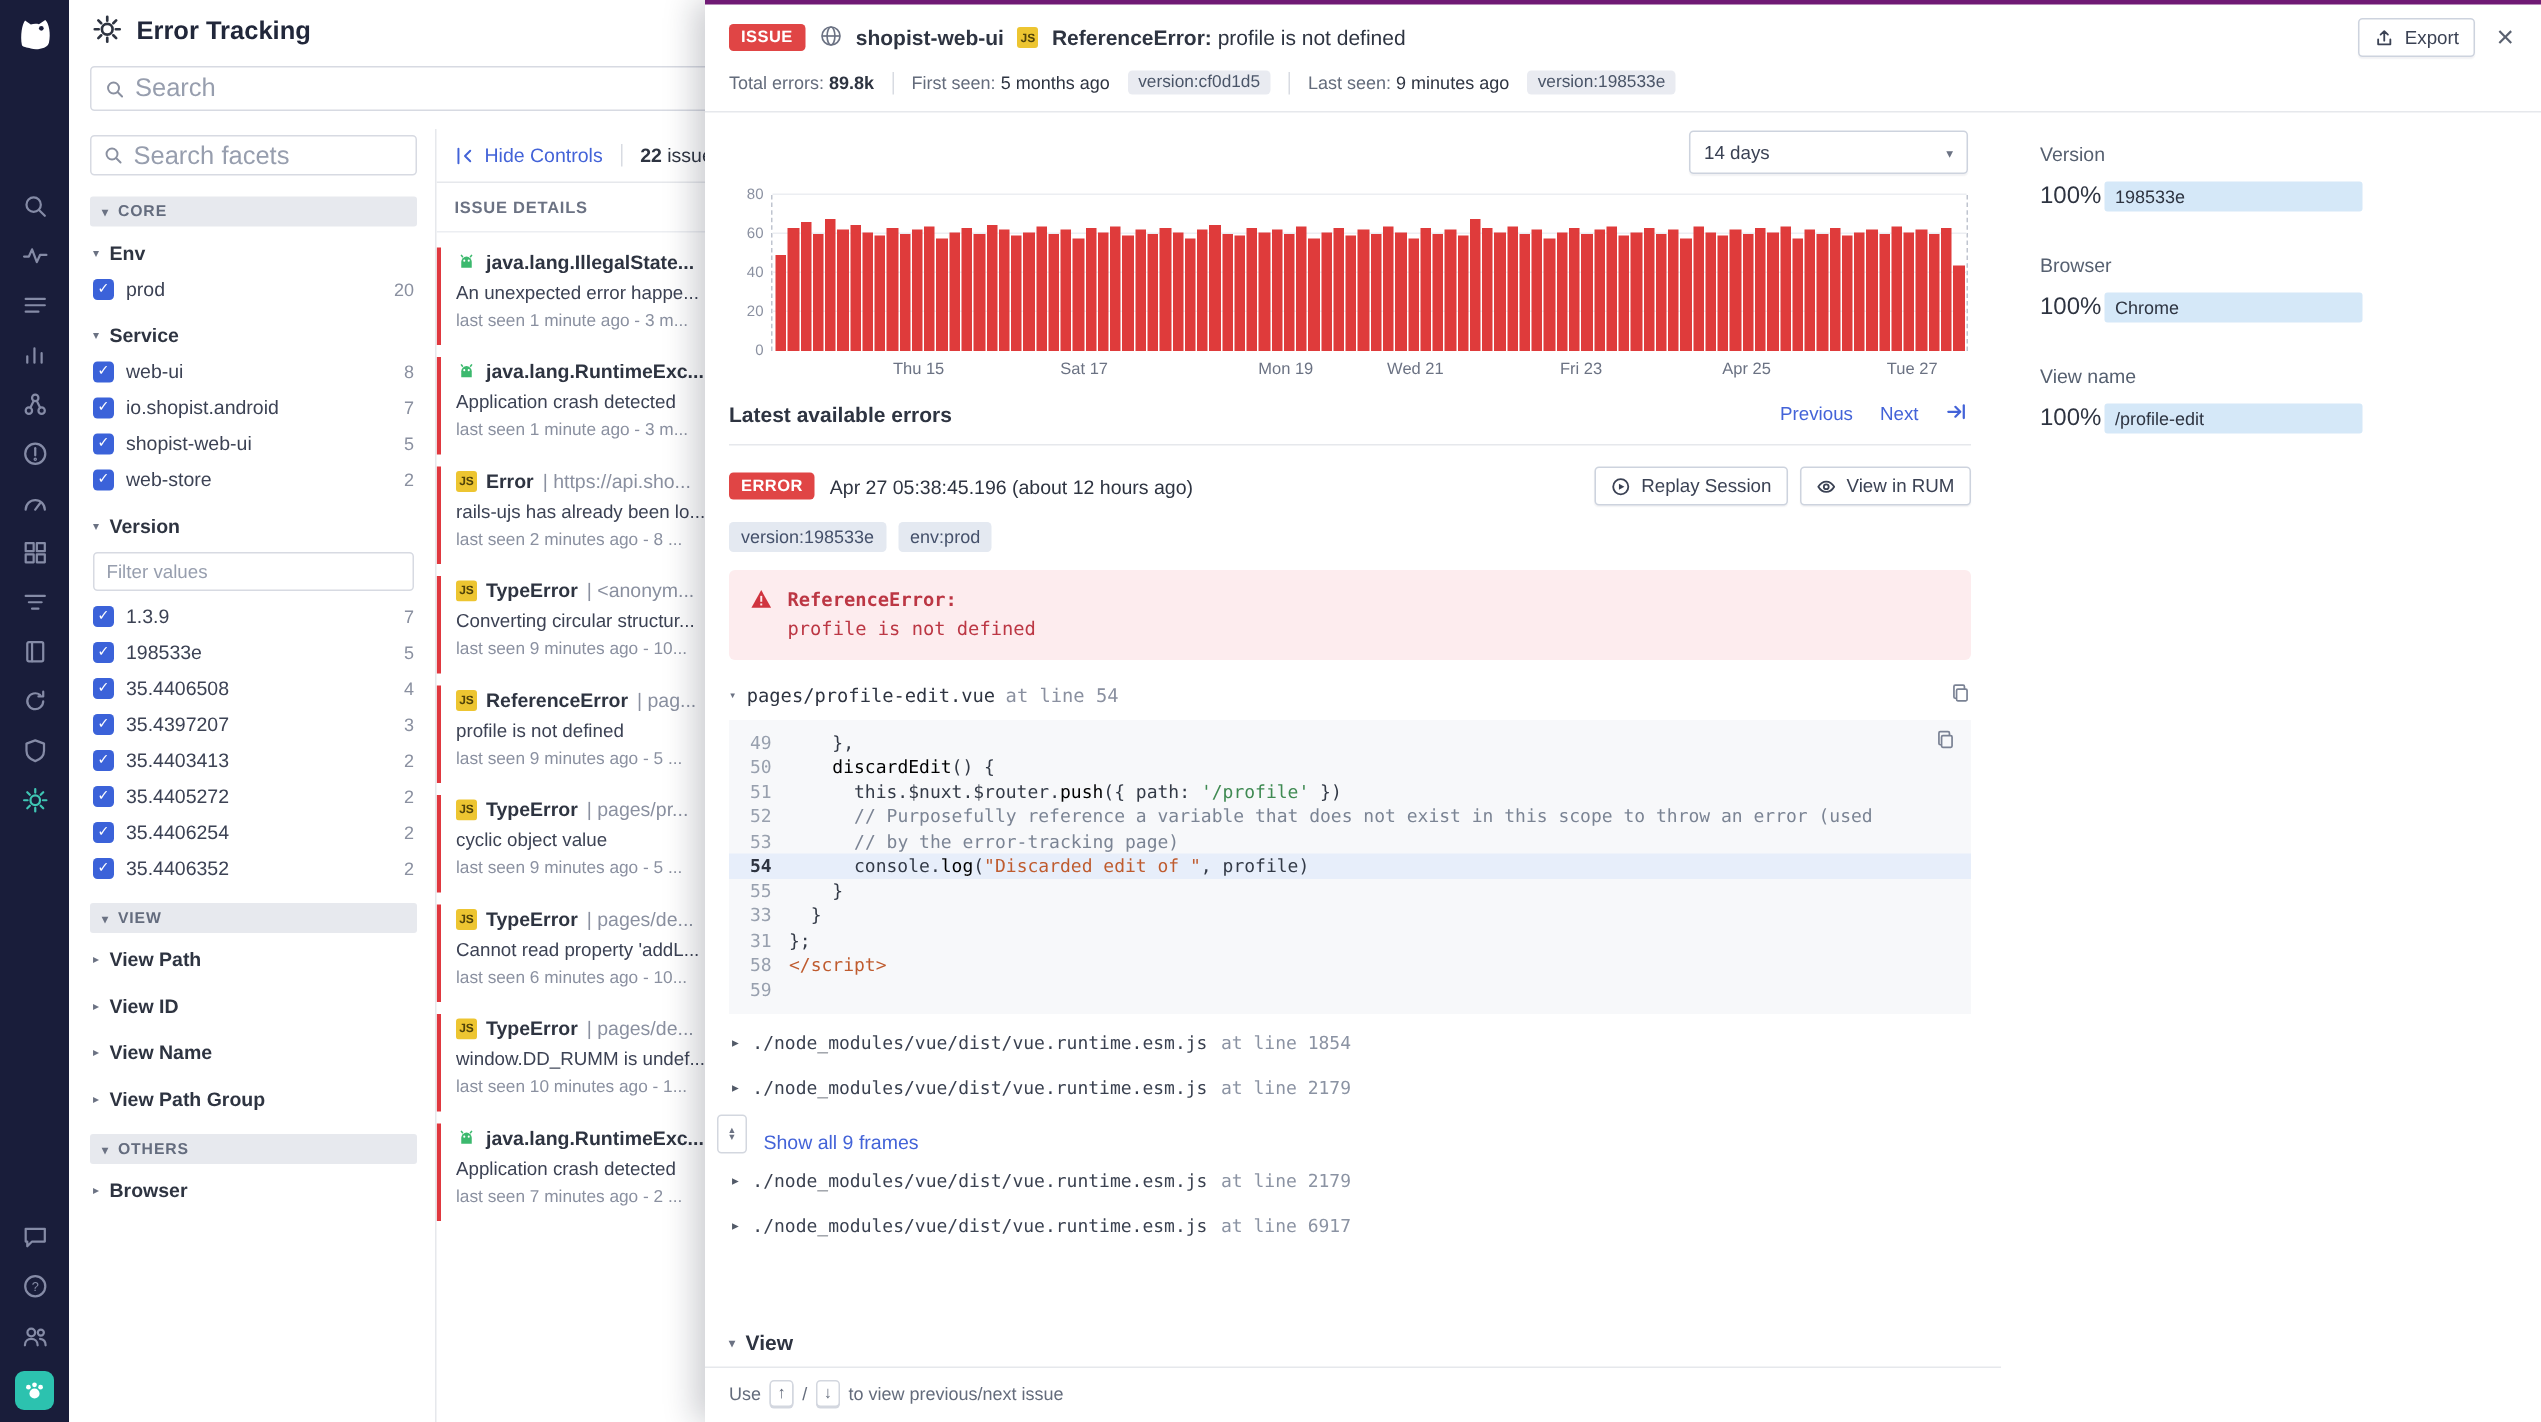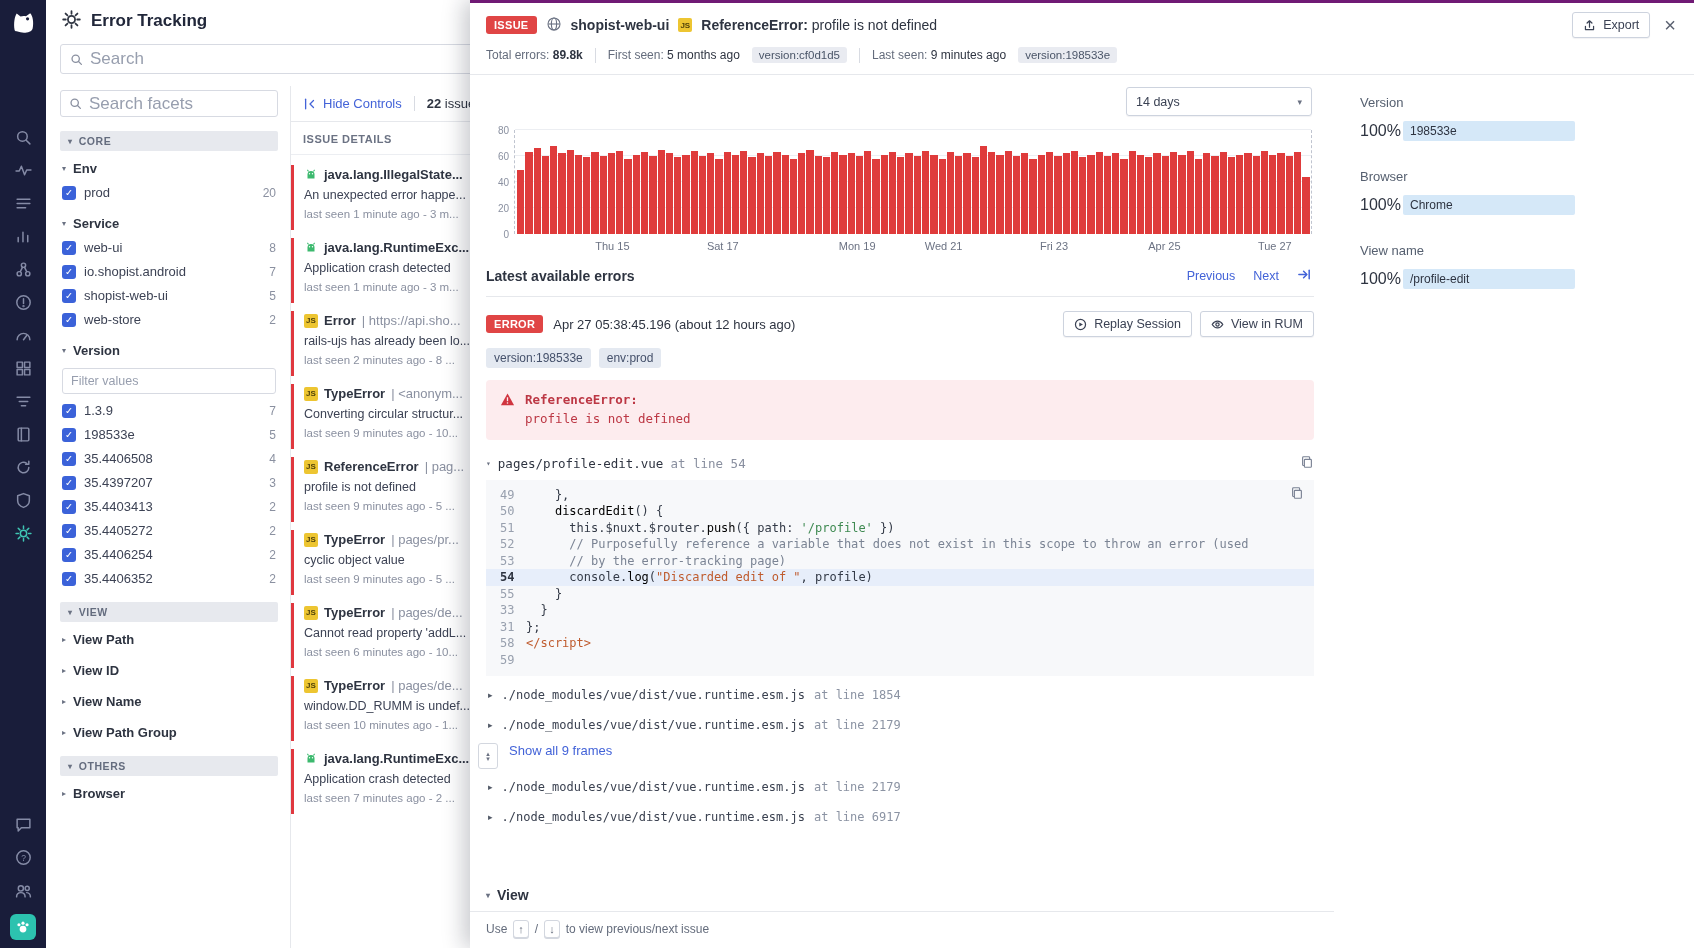--- a/index.html
+++ b/index.html
@@ -121,21 +121,21 @@
   .cl.hl{background:#e7eefa}
   .ln{width:26px;color:#98a0ae;flex-shrink:0}
   .cl.hl .ln{color:#2e3441;font-weight:700}
   .ct{white-space:pre}
   .tk-d{color:#333a47}.tk-fn{color:#000000}.tk-c{color:#7b8494}.tk-s1{color:#3f8a52}.tk-s2{color:#bf5b2e}.tk-t{color:#bf5b2e}
 
   .frames{margin-top:4px}
   .frame{display:flex;align-items:center;gap:9px;padding:8px 2px;font-family:"DejaVu Sans Mono",monospace;font-size:12px;color:#3a4150;cursor:pointer}
   .frame .fchev{font-size:9px;color:#525a68;font-family:"Liberation Sans",sans-serif}
   .frame .fmeta{color:#8b93a3}
-  .show-all{display:flex;align-items:flex-start;gap:11px;margin:3px 0 3px -8px}
+  .show-all{display:flex;align-items:flex-end;gap:11px;margin:3px 0 3px -8px}
   .expander{width:20px;height:26px;border:1px solid #d3d7df;border-radius:3px;display:flex;flex-direction:column;align-items:center;justify-content:center;color:#6b7283;background:#fff;cursor:pointer;line-height:5px;font-size:7px}
   .show-all .link{font-size:13px}
 
   .view-sec{margin-top:auto;display:flex;align-items:center;gap:7px;font-weight:700;font-size:14px;padding:4px 0 2px;color:#2e3441}
   .d-footer{border-top:1px solid #e6e8ec;margin:6px -20px 0 -16px;padding:8px 16px 10px;display:flex;align-items:center;gap:6px;font-size:12px;color:#646c7c;flex-shrink:0}
   kbd{border:1px solid #d3d7df;border-radius:3px;padding:0 4px;font-size:11px;line-height:16px;background:#fff;color:#646c7c;box-shadow:0 1px 0 #d3d7df;font-family:"Liberation Sans",sans-serif}
 
   .rp-group{margin-bottom:28px}
   .rp-label{font-size:13px;color:#566070;margin-bottom:11px}
   .rp-row{display:flex;align-items:center;gap:9px;width:215px;cursor:pointer}

